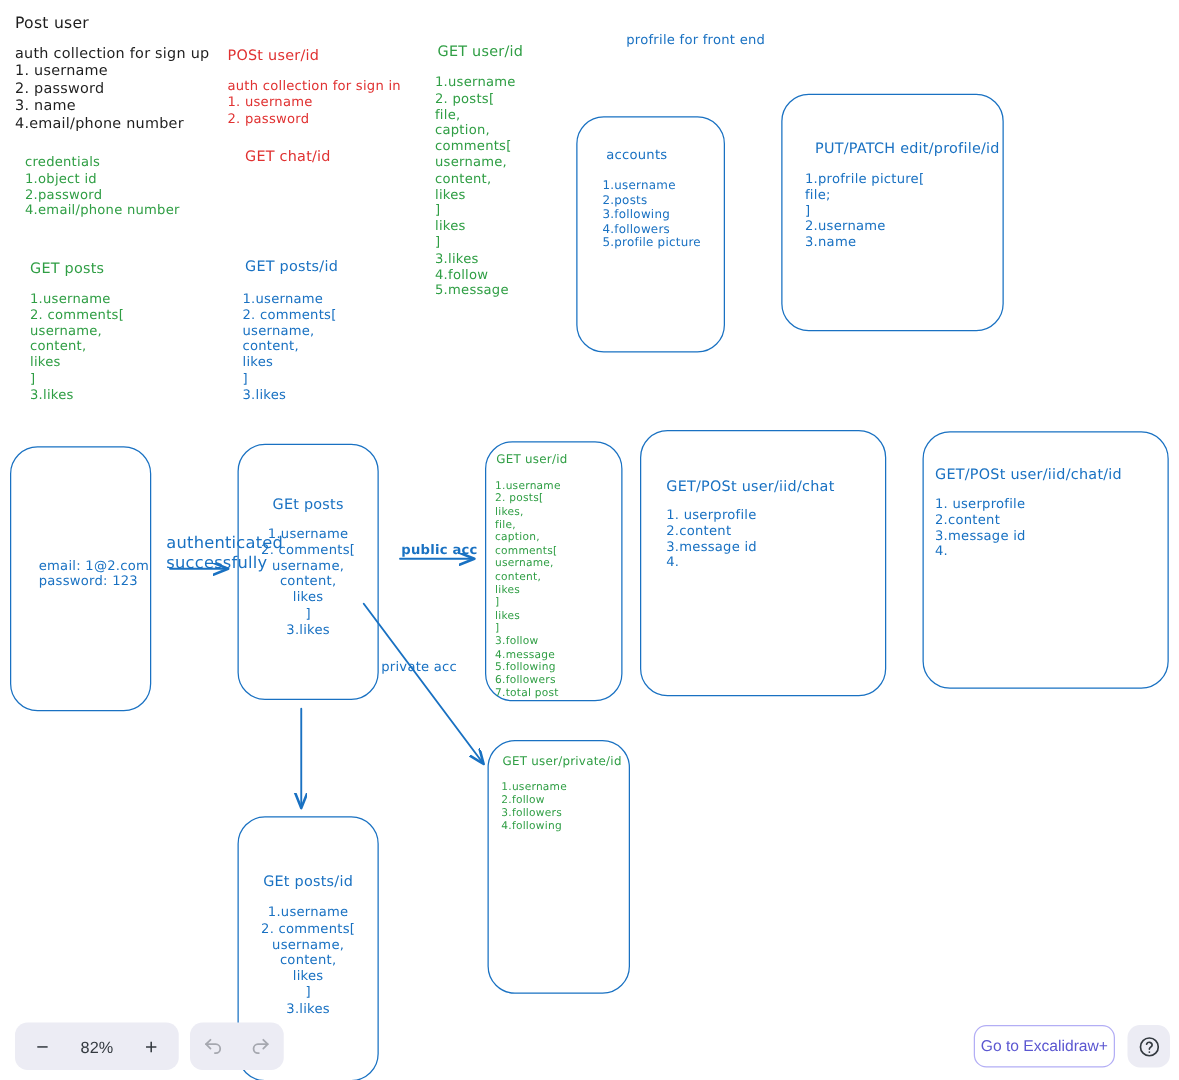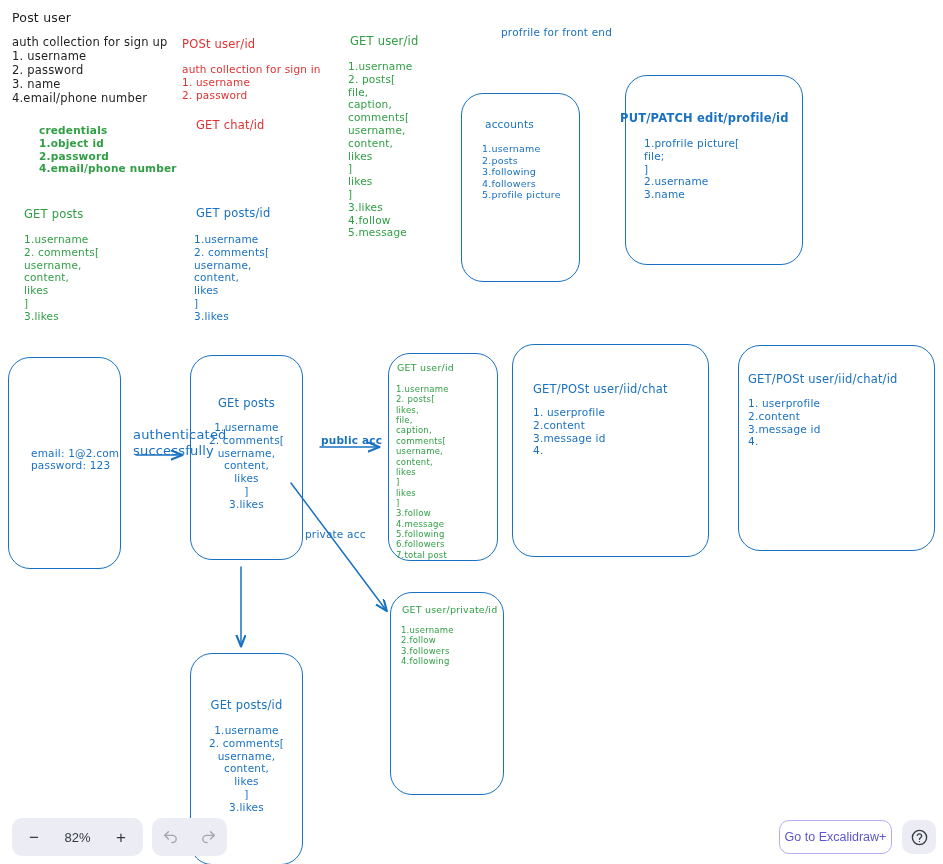--- a/index.html
+++ b/index.html
@@ -75,21 +75,21 @@
 <body>
 
 <div class="canvas">
 
   <div class="txt dark t13" style="left:12px;top:10px;">Post user</div>
   <div class="txt dark t12" style="left:12px;top:35px;">auth collection for sign up
 1. username
 2. password
 3. name
 4.email/phone number</div>
-  <div class="txt green t11" style="left:39px;top:124px;font-weight:bold;">credentials
+  <div class="txt green t11" style="left:20px;top:124px;">credentials
 1.object id
 2.password
 4.email/phone number</div>
   <div class="txt green t12" style="left:24px;top:207px;">GET posts</div>
   <div class="txt green t11" style="left:24px;top:233px;">1.username
 2. comments[
 username,
 content,
 likes
 ]
@@ -130,21 +130,21 @@
 
   <div class="box" style="left:461px;top:93px;width:119px;height:189px;"></div>
   <div class="txt blue t11" style="left:485px;top:118px;">accounts</div>
   <div class="txt blue t10" style="left:482px;top:143px;">1.username
 2.posts
 3.following
 4.followers
 5.profile picture</div>
 
   <div class="box" style="left:625px;top:75px;width:178px;height:190px;"></div>
-  <div class="txt blue t12" style="left:620px;top:111px;font-weight:bold;">PUT/PATCH edit/profile/id</div>
+  <div class="txt blue t12" style="left:652px;top:111px;">PUT/PATCH edit/profile/id</div>
   <div class="txt blue t11" style="left:644px;top:137px;">1.profrile picture[
 file;
 ]
 2.username
 3.name</div>
 
   <div class="box" style="left:8px;top:357px;width:113px;height:212px;"></div>
   <div class="txt blue t11" style="left:31px;top:447px;">email: 1@2.com</div>
   <div class="txt blue t11" style="left:31px;top:459px;">password: 123</div>
 

